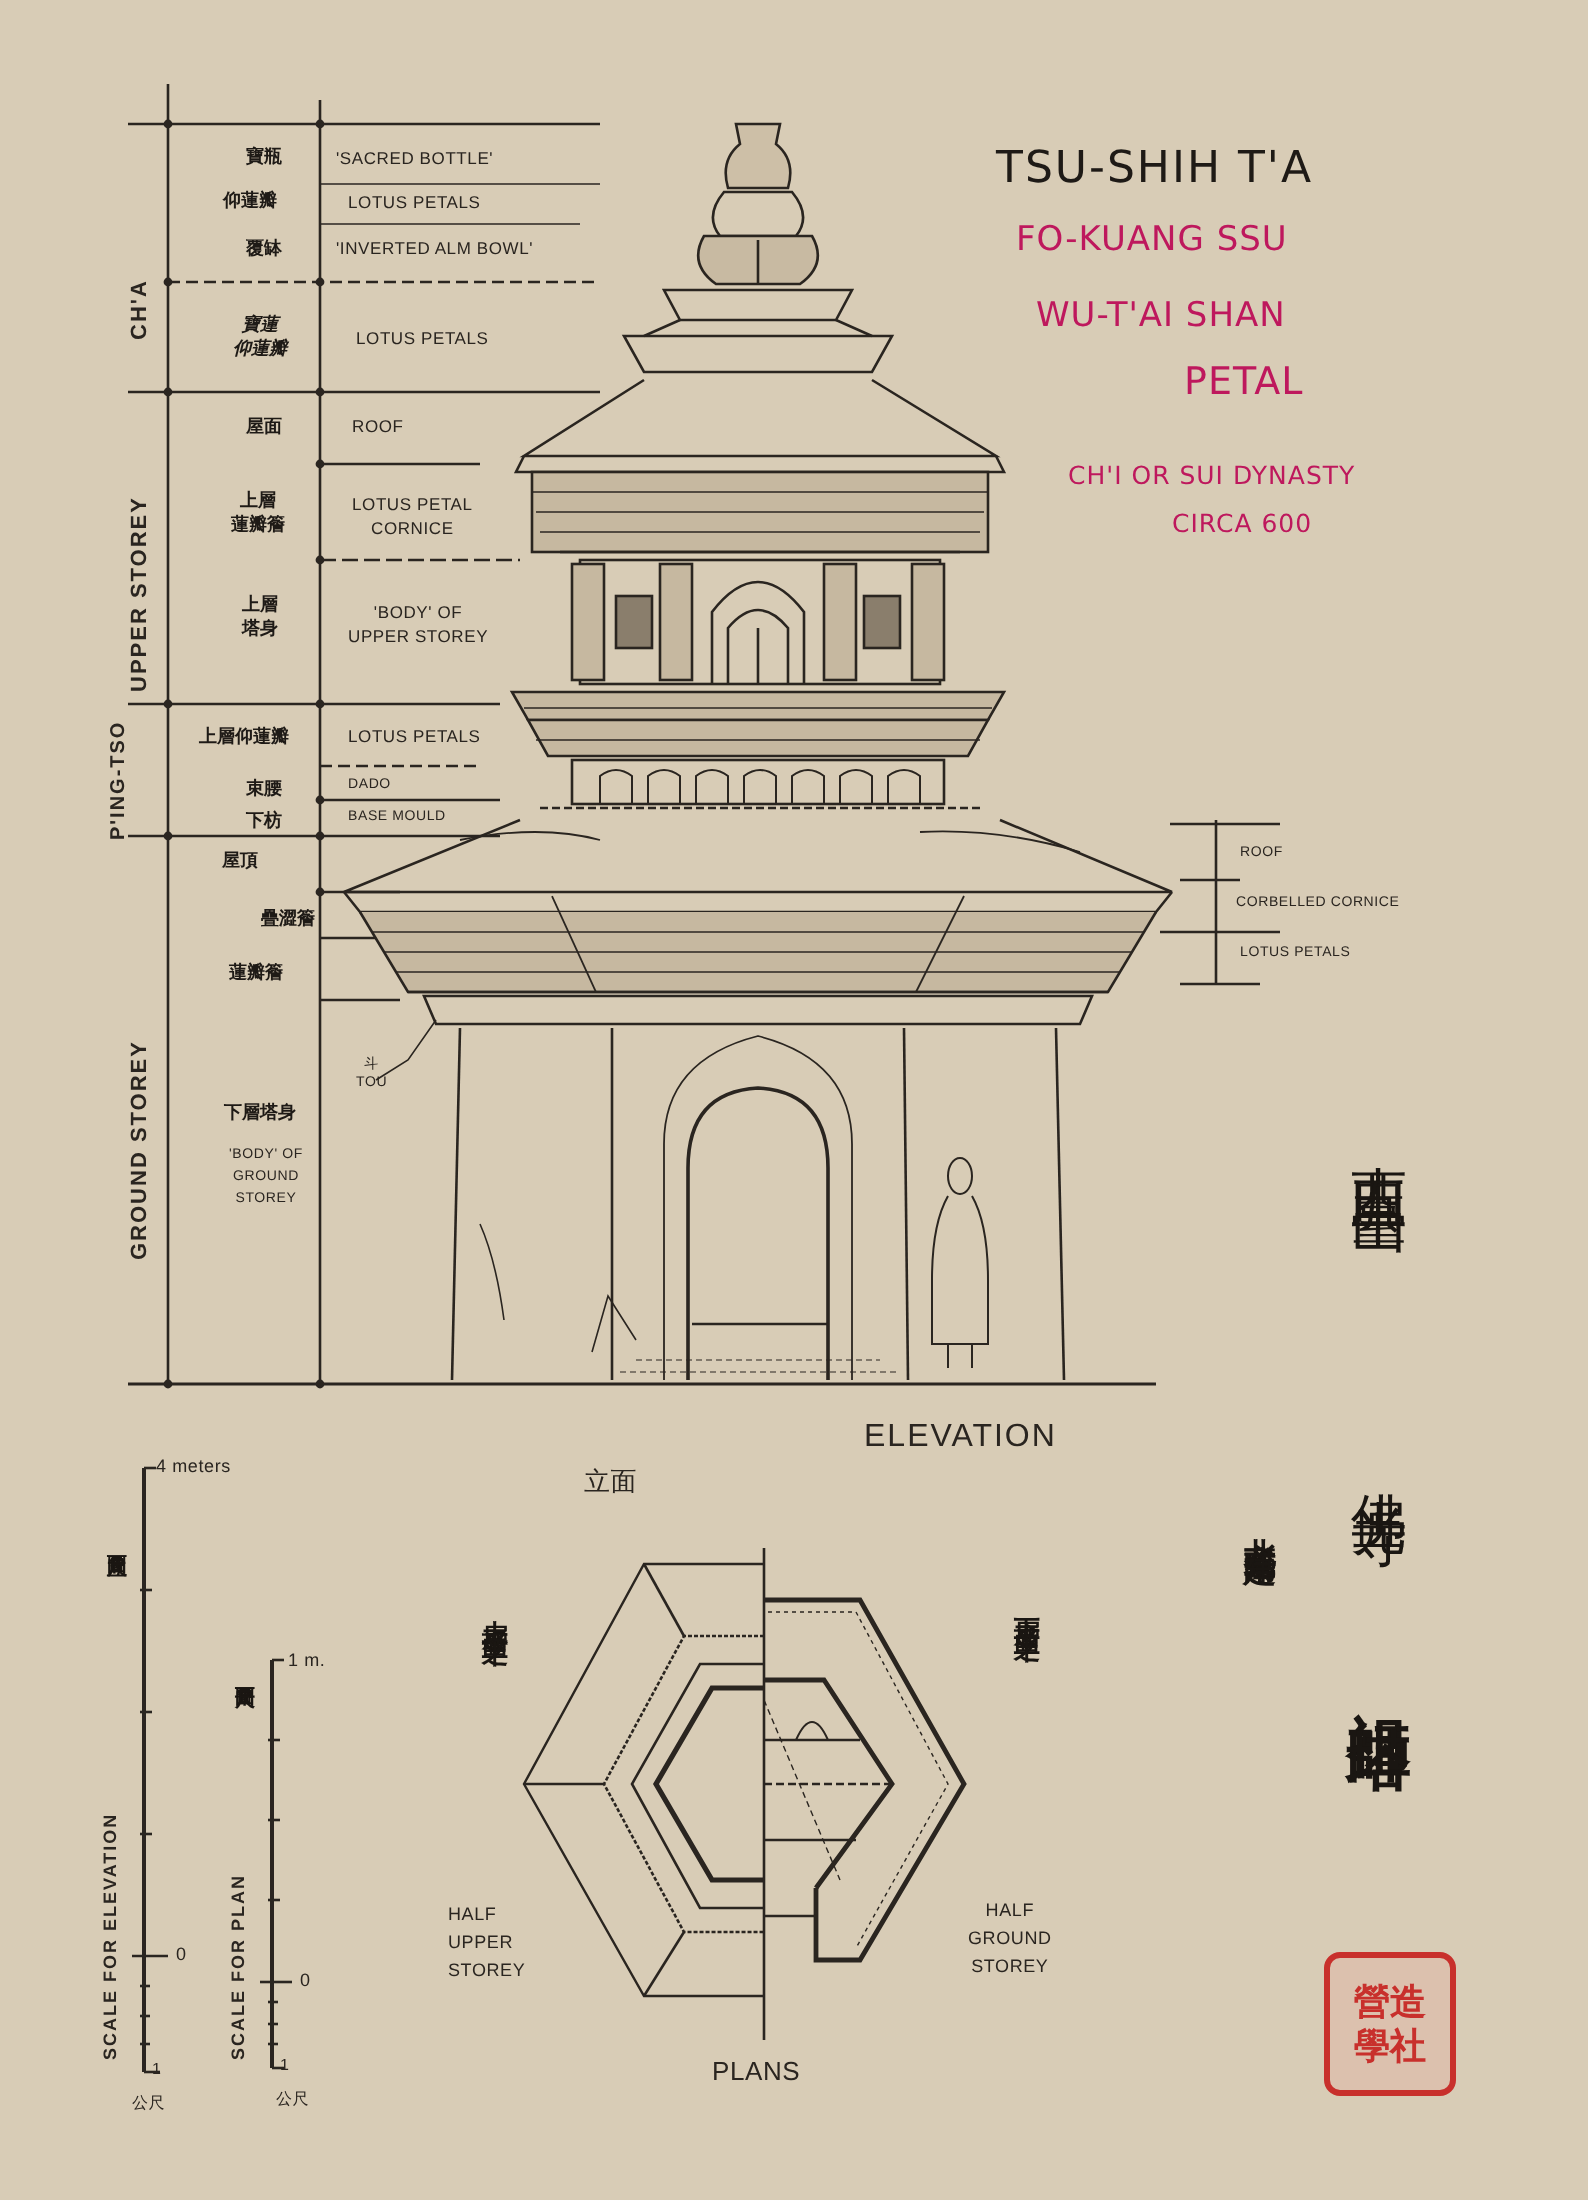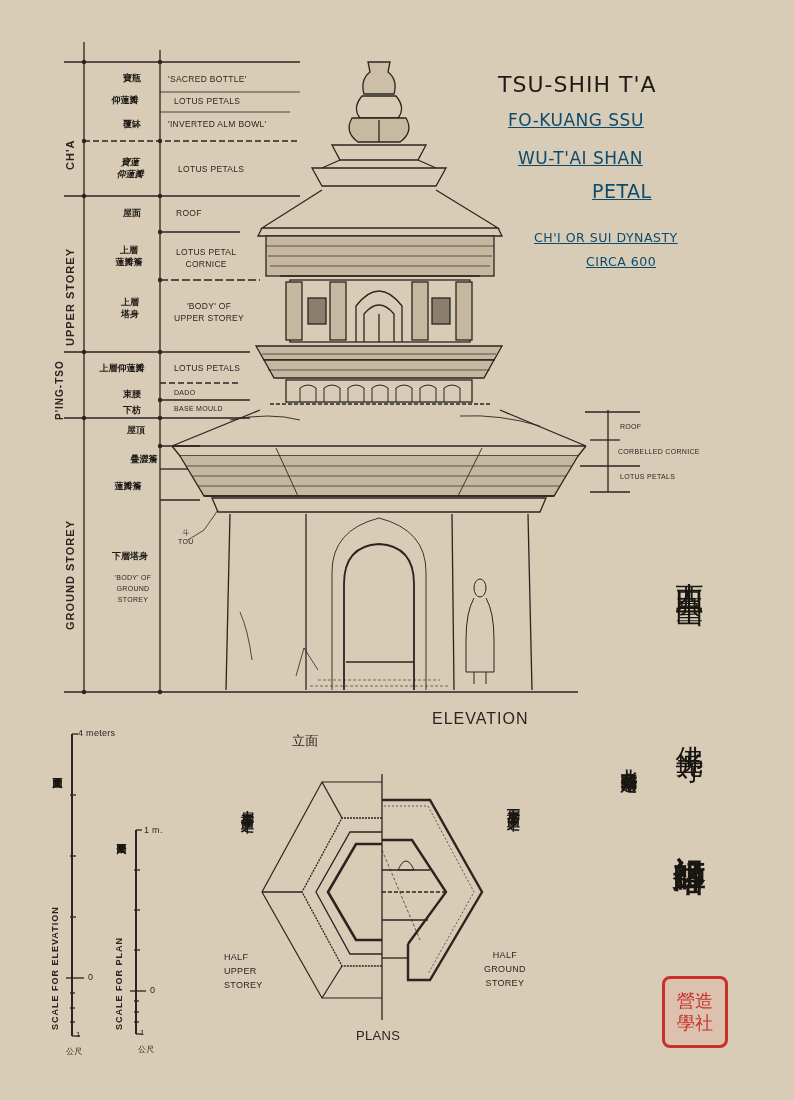--- a/index.html
+++ b/index.html
@@ -3,24 +3,24 @@
 <meta charset="utf-8">
 <style>
   html,body{margin:0;padding:0;}
   body{width:794px;height:1100px;background:#d8ccb6;position:relative;overflow:hidden;font-family:"Liberation Sans",sans-serif;color:#1e1a16;}
   svg{position:absolute;left:0;top:0;}
   .hand{font-family:"DejaVu Sans",sans-serif;letter-spacing:0.5px;}
   .lbl{position:absolute;font-size:8.5px;font-weight:normal;color:#2a2520;white-space:nowrap;text-transform:uppercase;letter-spacing:0.3px;}
   .cjk{position:absolute;font-size:9px;font-weight:bold;color:#1e1a16;white-space:nowrap;text-align:center;line-height:12px;}
   .vert{position:absolute;writing-mode:vertical-rl;transform:rotate(180deg);font-size:11px;font-weight:bold;letter-spacing:1px;color:#2a2520;text-transform:uppercase;white-space:nowrap;}
   .title{position:absolute;font-size:22px;color:#1e1a16;white-space:nowrap;letter-spacing:1px;}
-  .sub{position:absolute;font-size:14px;color:#0c4a6e;white-space:nowrap;letter-spacing:0.5px;text-decoration:underline;}
+  .sub{position:absolute;font-size:14px;color:#be185d;white-space:nowrap;letter-spacing:0.5px;}
   .vcjk{position:absolute;writing-mode:vertical-rl;font-size:28px;line-height:34px;color:#1a1612;font-family:"DejaVu Sans",sans-serif;letter-spacing:4px;}
   .vcjk-s{position:absolute;writing-mode:vertical-rl;font-size:16px;color:#1a1612;letter-spacing:2px;font-weight:bold;}
-  .seal{position:absolute;left:662px;width:60px;height:66px;border:3px solid #c8302c;border-radius:8px;top:976px;color:#c8302c;font-size:18px;line-height:22px;display:flex;align-items:center;justify-content:center;text-align:left;font-weight:normal;background:rgba(232,160,150,0.25);}
+  .seal{position:absolute;left:662px;width:60px;height:66px;border:3px solid #c8302c;border-radius:8px;top:976px;color:#c8302c;font-size:18px;line-height:22px;display:flex;align-items:center;justify-content:center;text-align:left;font-weight:bold;background:rgba(232,160,150,0.25);}
 </style>
 </head>
 <body>
 
 <svg width="794" height="1100" viewBox="0 0 794 1100">
   <g stroke="#2a2520" fill="none" stroke-width="1.3">
 
     <line x1="84" y1="42" x2="84" y2="692"></line>
     <line x1="160" y1="50" x2="160" y2="692"></line>
     <line x1="64" y1="62" x2="300" y2="62"></line>
@@ -233,21 +233,21 @@
 <div class="cjk" style="left:108px;top:156px;width:44px;white-space:pre-line;font-style:italic;">寶蓮
 仰蓮瓣</div>
 <div class="cjk" style="left:112px;top:207px;width:40px;">屋面</div>
 <div class="cjk" style="left:106px;top:244px;width:46px;white-space:pre-line;">上層
 蓮瓣簷</div>
 <div class="cjk" style="left:108px;top:296px;width:44px;white-space:pre-line;">上層
 塔身</div>
 <div class="cjk" style="left:88px;top:362px;width:68px;">上層仰蓮瓣</div>
 <div class="cjk" style="left:112px;top:388px;width:40px;">束腰</div>
 <div class="cjk" style="left:112px;top:404px;width:40px;">下枋</div>
-<div class="cjk" style="left:116px;top:424px;width:40px;">屋頂</div>
+<div class="cjk" style="left:100px;top:424px;width:40px;">屋頂</div>
 <div class="cjk" style="left:120px;top:453px;width:48px;">疊澀簷</div>
 <div class="cjk" style="left:104px;top:480px;width:48px;">蓮瓣簷</div>
 <div class="cjk" style="left:104px;top:550px;width:52px;">下層塔身</div>
 <div class="lbl" style="left:110px;top:572px;font-size:7px;line-height:11px;white-space:pre-line;text-align:center;width:46px;">'BODY' OF
 GROUND
 STOREY</div>
 
 <div class="lbl" style="left:168px;top:74px;">'SACRED BOTTLE'</div>
 <div class="lbl" style="left:174px;top:96px;">LOTUS PETALS</div>
 <div class="lbl" style="left:168px;top:119px;">'INVERTED ALM BOWL'</div>

